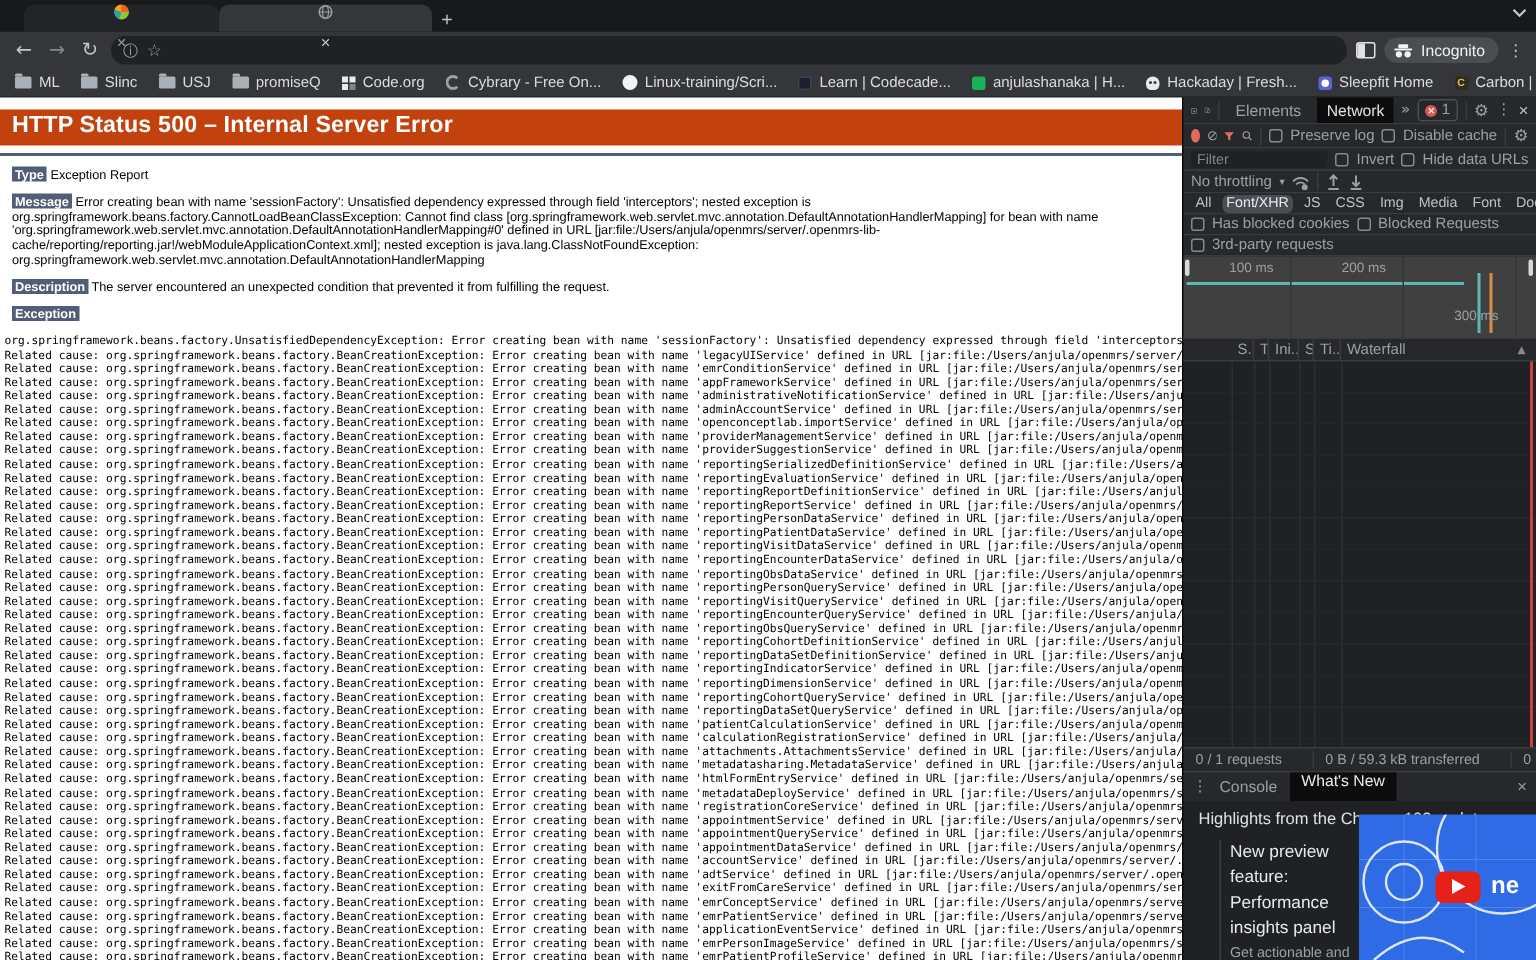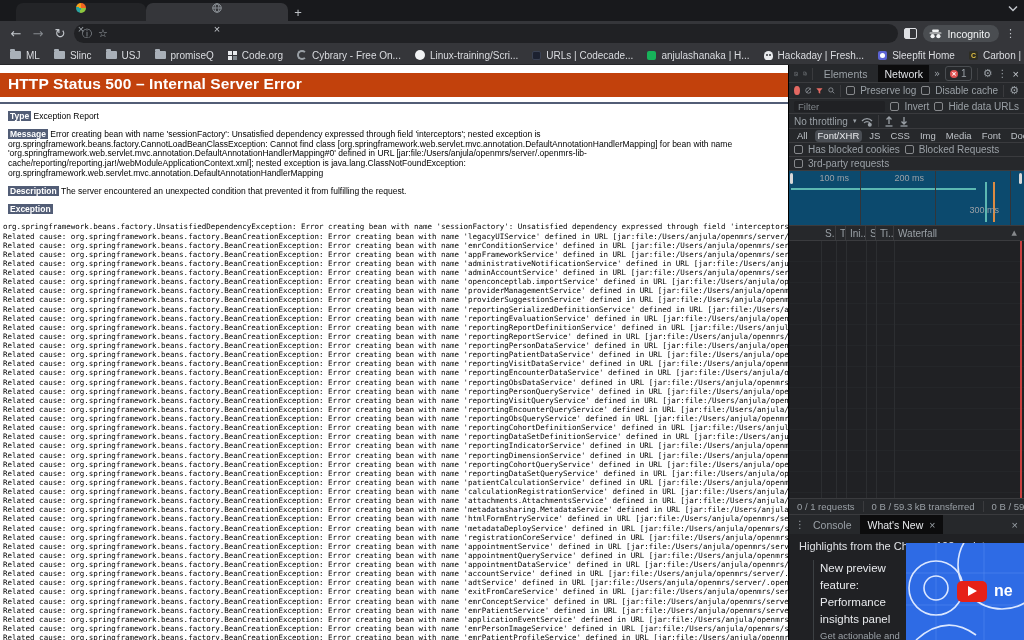--- a/index.html
+++ b/index.html
@@ -86,42 +86,42 @@
   .net-throttle { height:15px; }
   .net-filter { height:15px; }
   .filter-input { width:110px; height:11px; background:#202124; border-radius:2px; color:#80868b; font-size:9.5px; padding:0 4px; display:flex; align-items:center; }
 
   .net-chips { height:14px; gap:4px; font-size:9.5px; overflow:hidden; flex-wrap:nowrap; white-space:nowrap; }
   .chip { padding:0.5px 3px; color:#bdc1c6; flex:0 0 auto; }
   .chip.sel { background:#4a4e54; color:#e8eaed; border-radius:4px; }
   .net-checks { height:14px; }
   .net-checks2 { height:14px; }
 
-  .overview { height:55px; background:#0c4a6e; border-bottom:1px solid #3a3b3e; position:relative; flex:0 0 auto; }
+  .overview { height:55px; background:#404040; border-bottom:1px solid #3a3b3e; position:relative; flex:0 0 auto; }
   .ov-grid { position:absolute; top:0; bottom:0; width:1px; background:#333539; }
   .ov-label { position:absolute; top:2px; transform:translateX(-100%); font-size:9px; color:#9aa0a6; white-space:nowrap; }
   .ov-handle { position:absolute; top:2px; width:3px; height:11px; background:#d8d8d8; border-radius:2px; }
   .ov-teal-line { position:absolute; left:2px; top:17px; width:185px; height:2px; background:#5cb8b2; }
   .ov-bar { position:absolute; top:11px; height:40px; width:2px; }
 
   .net-header { height:15px; display:flex; background:#26282b; border-bottom:1px solid #3a3b3e; position:relative; flex:0 0 auto; }
   .nh-cell { border-right:1px solid #3a3b3e; padding:2px 0 0 4px; font-size:10px; color:#9aa0a6; overflow:hidden; white-space:nowrap; flex:0 0 auto; }
   .sort-tri { position:absolute; right:7px; top:3px; font-size:7px; color:#87898c; }
 
   .net-body { flex:1; position:relative; min-height:0; background:repeating-linear-gradient(180deg, #202124 0 20px, #242629 20px 21px); }
   .nb-sep { position:absolute; top:0; bottom:0; width:1px; background:#2c2e31; }
   .waterfall-red { position:absolute; top:0; bottom:0; left:231px; width:2px; background:#c94040; }
 
   .net-status { height:16px; display:flex; align-items:center; background:#26282b; border-top:1px solid #3a3b3e; padding:0 8px; font-size:9.5px; color:#9aa0a6; flex:0 0 auto; white-space:nowrap; overflow:hidden; }
-  .st-item { padding-right:8px; margin-right:8px; border-right:1px solid #3a3b3e; flex:0 0 auto; }
+  .st-item { padding-right:20px; margin-right:8px; border-right:1px solid #3a3b3e; flex:0 0 auto; }
   .st-item:last-child { border-right:none; }
 
   .drawer-tabs { height:20px; display:flex; align-items:center; background:#26282b; border-top:1px solid #3a3b3e; padding:0 6px; gap:8px; flex:0 0 auto; }
   .drawer-tab { font-size:10.5px; color:#9aa0a6; }
-  .drawer-tab.active { background:#0c0c0d; color:#e8eaed; height:100%; display:flex; align-items:center; gap:6px; padding:0 8px; }
+  .drawer-tab.active { background:#0c0c0d; color:#e8eaed; height:100%; display:flex; align-items:center; gap:6px; padding:0 8px;flex-direction:column; }
   .drawer-close { margin-left:auto; color:#9aa0a6; font-size:11px; }
 
   .drawer-content { flex:0 0 auto; height:106px; background:#202124; position:relative; overflow:hidden; }
   .wn-heading { padding:6px 10px 4px; font-size:11px; color:#dfe1e5; }
   .wn-card { position:absolute; left:24px; top:26px; bottom:0; width:92px; border-left:1px solid #3c4043; padding-left:6px; }
   .wn-title { font-size:11.5px; line-height:17px; color:#e8eaed; }
   .wn-desc { margin-top:2px; font-size:9.5px; line-height:11px; color:#9aa0a6; }
   .wn-thumb { position:absolute; left:117px; top:9px; width:119px; height:97px; background:#2e6be5; overflow:hidden; }
   .yt-btn { position:absolute; left:51px; top:38px; width:30px; height:21px; background:#e62117; border-radius:5px; }
   .yt-btn::before { content:""; position:absolute; left:11px; top:5px; border-left:9px solid #fff; border-top:5.5px solid transparent; border-bottom:5.5px solid transparent; }
@@ -205,21 +205,21 @@
         <span class="bm">
           <span class="bi cybrary-icon"></span>
           <span class="bm-label">Cybrary - Free On...</span>
         </span>
         <span class="bm">
           <span class="bi github-icon"></span>
           <span class="bm-label">Linux-training/Scri...</span>
         </span>
         <span class="bm">
           <span class="bi codecademy-icon"></span>
-          <span class="bm-label">URLs | Codecade...</span>
+          <span class="bm-label">Learn | Codecade...</span>
         </span>
         <span class="bm">
           <span class="bi hackerrank-icon"></span>
           <span class="bm-label">anjulashanaka | H...</span>
         </span>
         <span class="bm">
           <span class="bi hackaday-icon"></span>
           <span class="bm-label">Hackaday | Fresh...</span>
         </span>
         <span class="bm">

